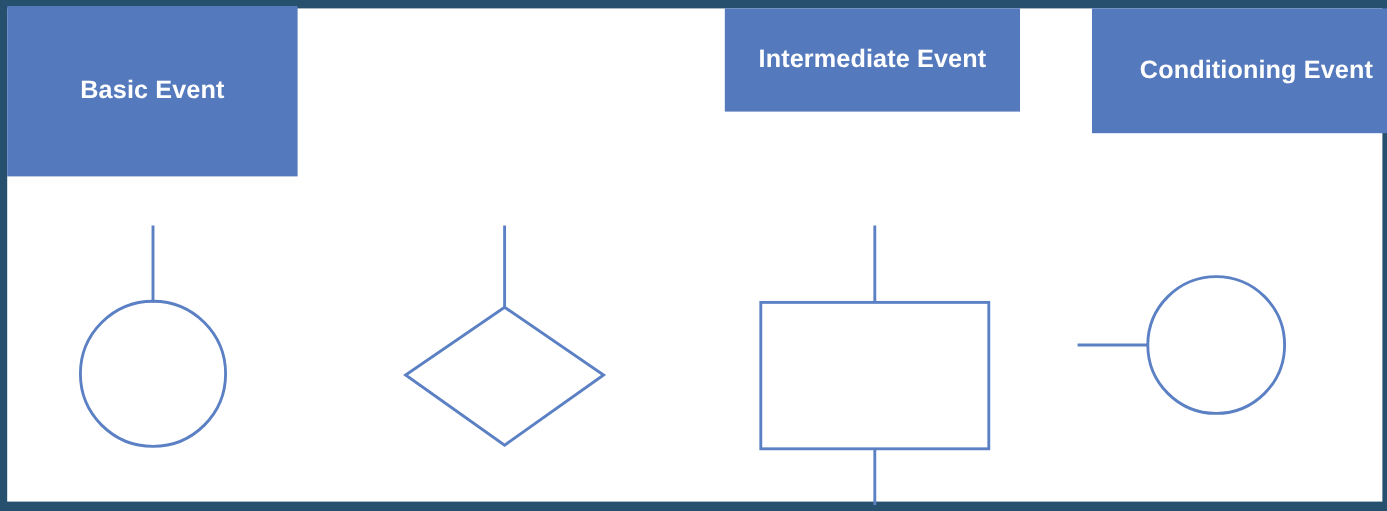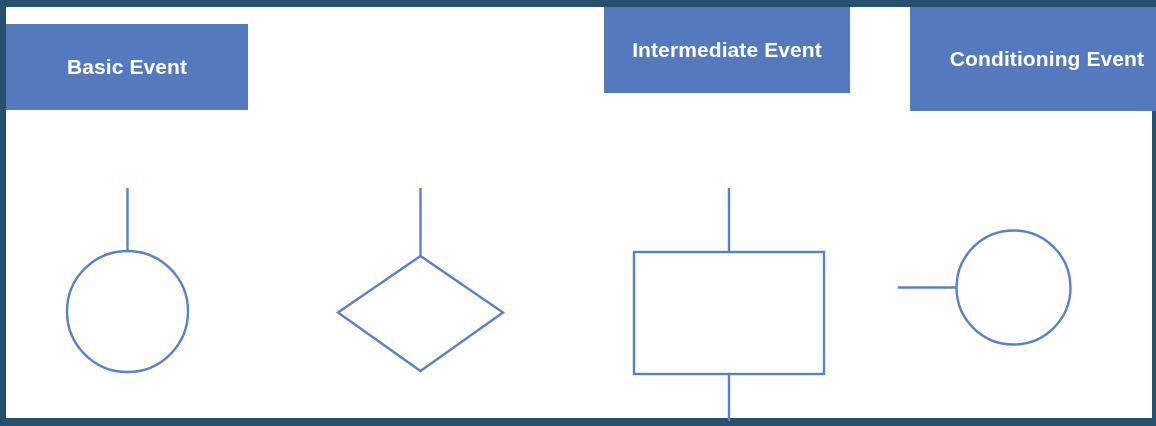--- a/index.html
+++ b/index.html
@@ -37,21 +37,21 @@
     justify-content: center;
     text-align: center;
     font-size: 21px;
     font-weight: bold;
     line-height: 1.12;
     letter-spacing: 0.1px;
     box-sizing: border-box;
     padding: 2px 6px;
   }
 
-  .hdr-1 { left: 6px;   top: 24px; width: 242px; height: 86px; text-align: right; }
+  .hdr-1 { left: 6px;   top: 5px; width: 242px; height: 142px; text-align: right; }
   .hdr-2 { left: 296px; top: 7px; width: 245px; height: 114px; }
   .hdr-3 { left: 604px; top: 7px; width: 246px; height: 86px; }
   .hdr-4 { left: 910px; top: 7px; width: 274px; height: 104px; }
 
   
   .symbols {
     position: absolute;
     left: 0;
     top: 121px;
     width: 1156px;

